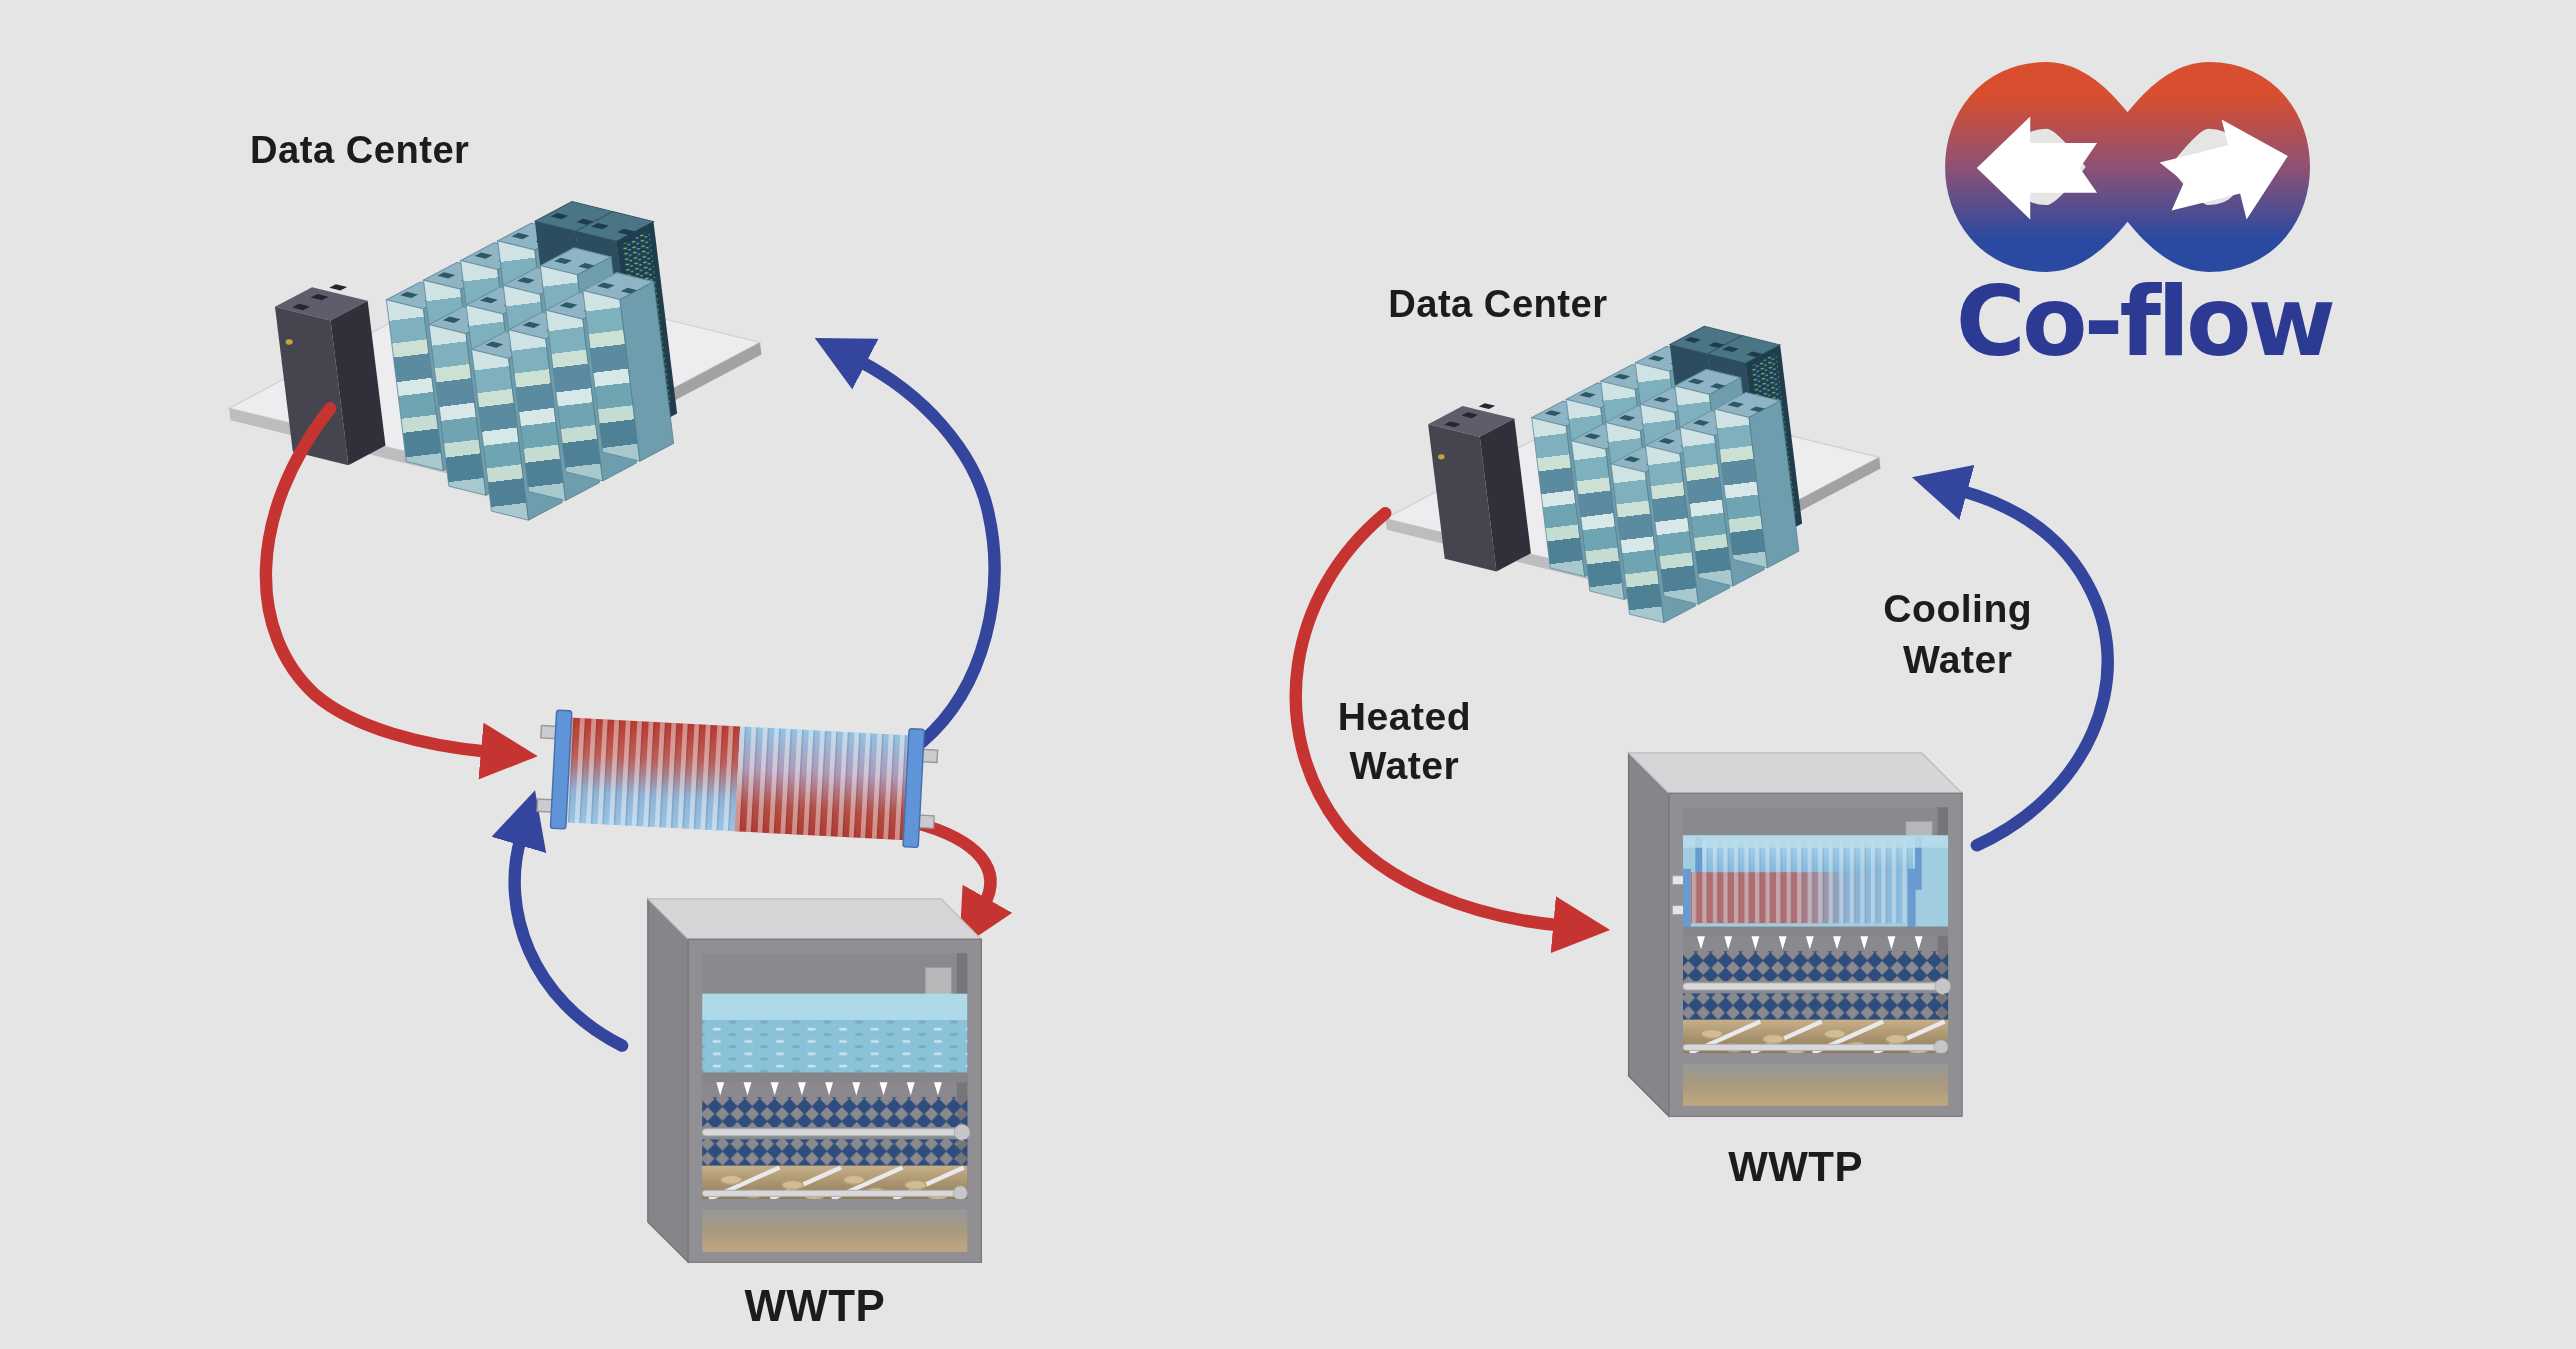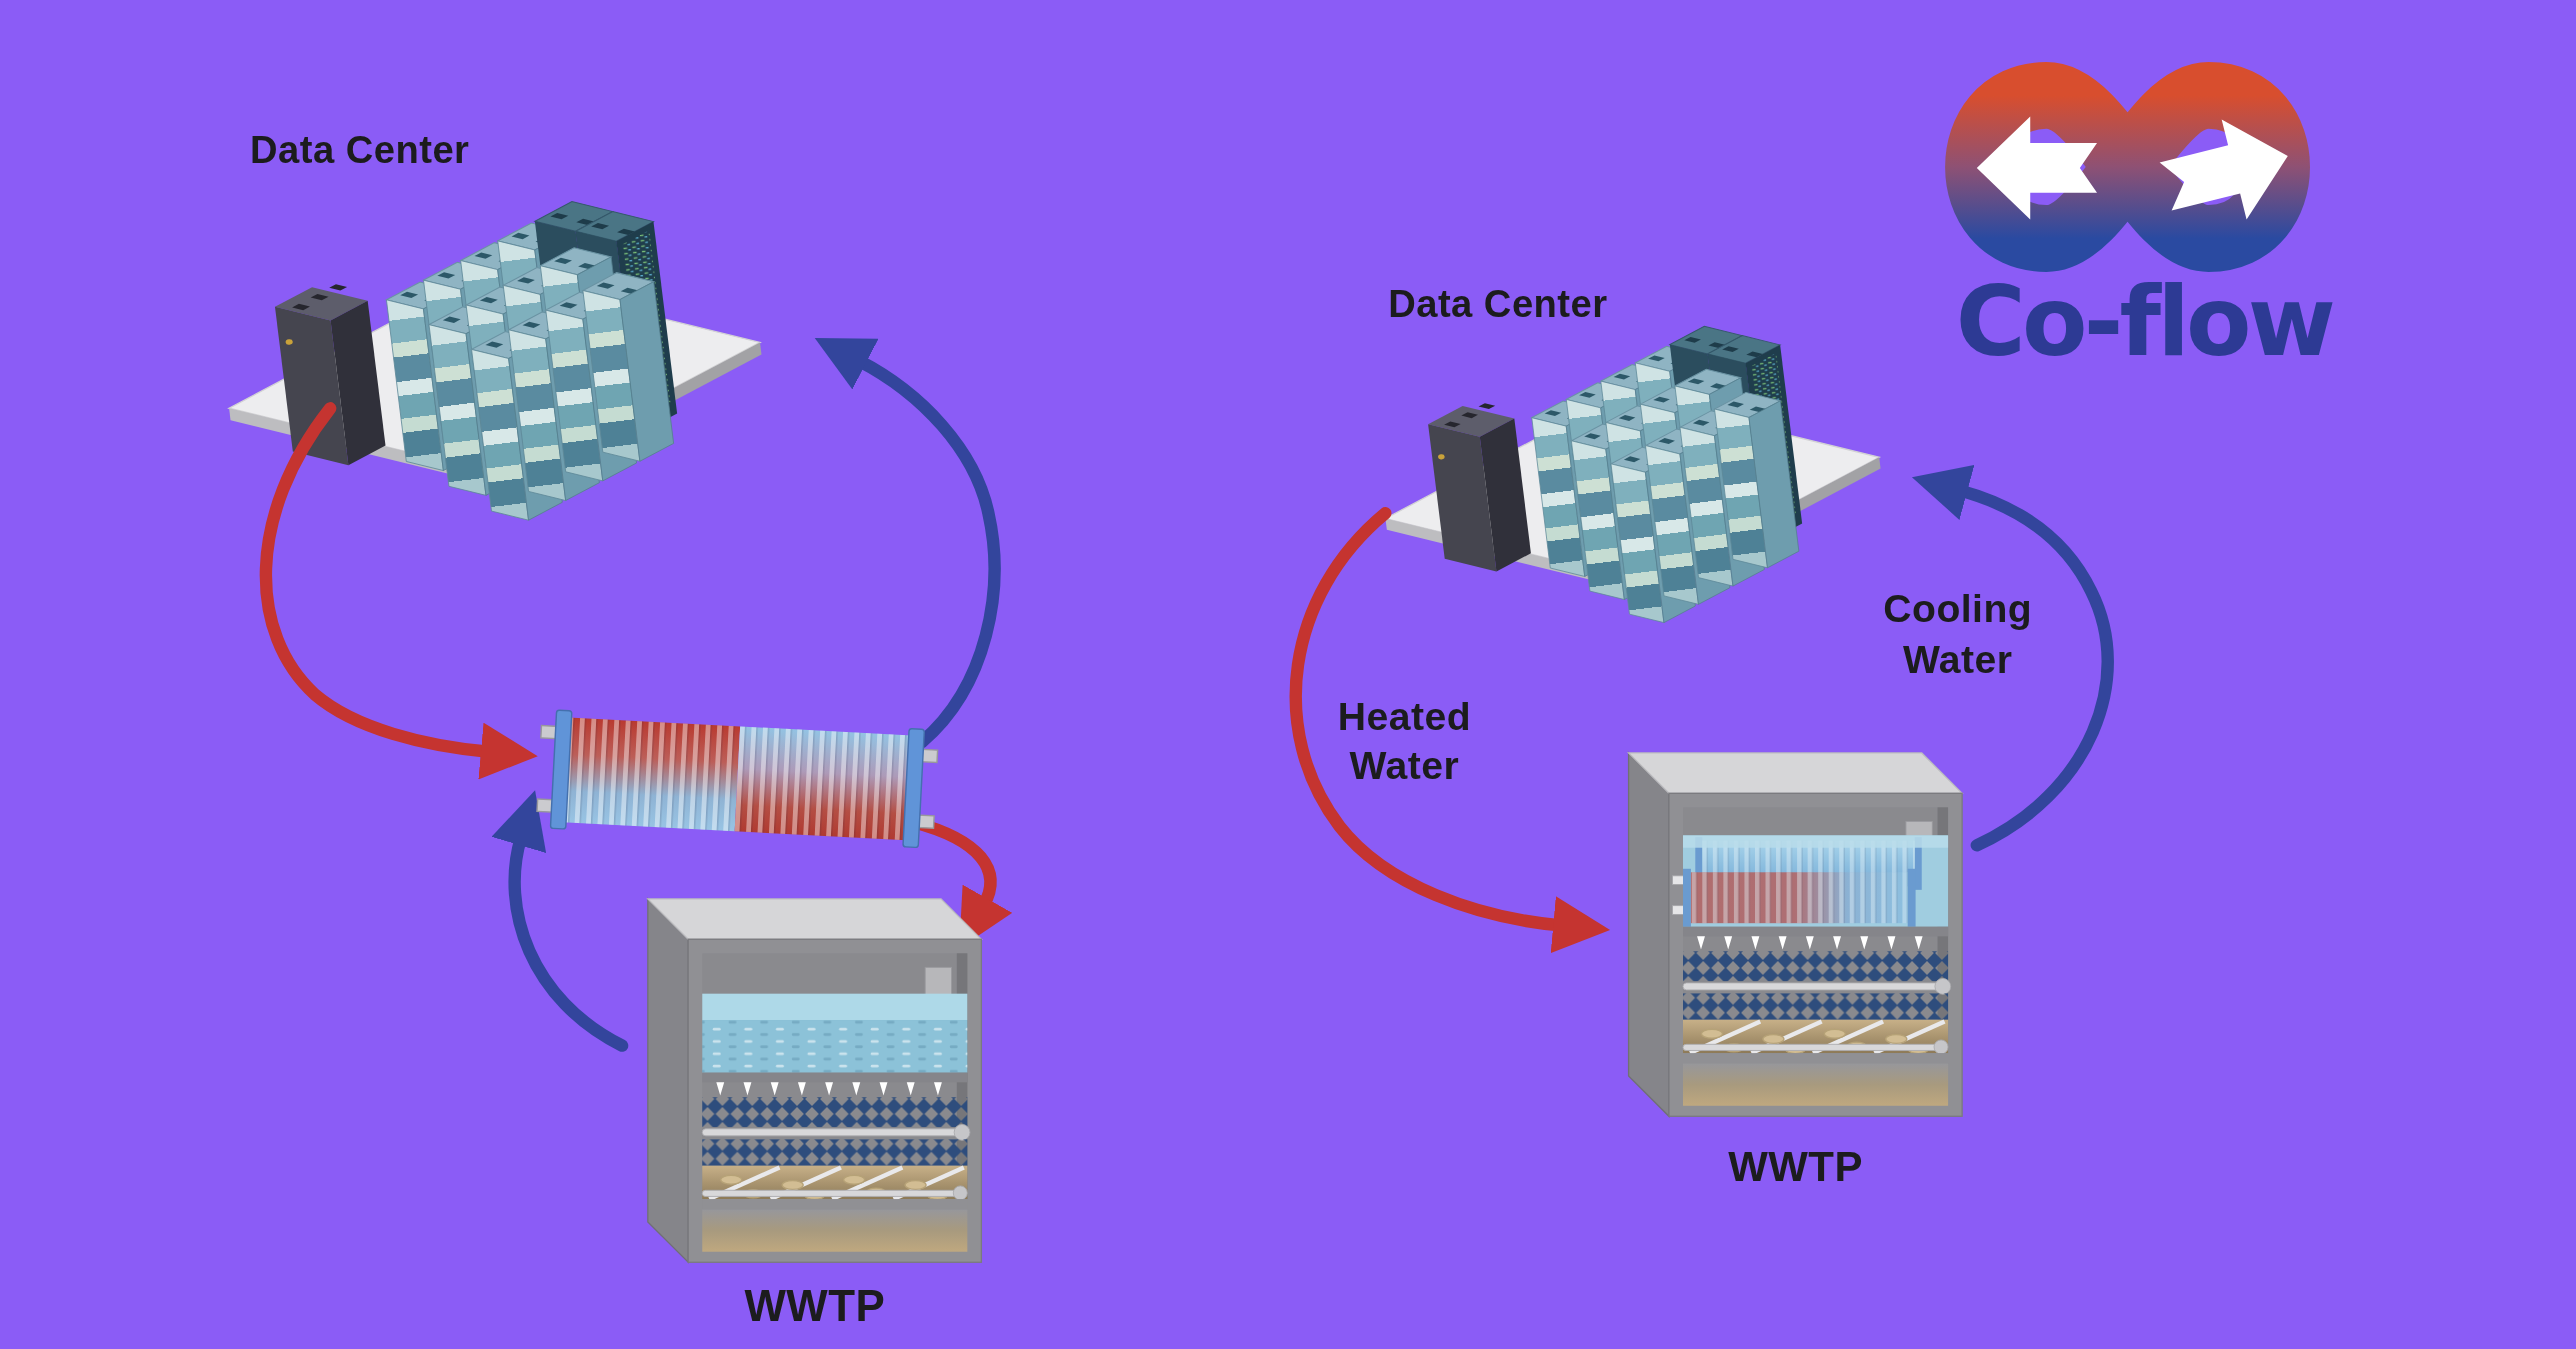--- a/index.html
+++ b/index.html
@@ -1,16 +1,16 @@
 <!DOCTYPE html>
 <html style="--arrow-red: #c53430; --arrow-blue: #33459c; --ink: #1c1c1e; --logo-text: #2d3a94; --logo-gradient-top: #d84e2e; --logo-gradient-mid: #8e5174; --logo-gradient-bottom: #2a4aa1;"><head>
 <meta charset="utf-8">
 <style>
   html,body{margin:0;padding:0;background:#fff;}
-  .stage{position:relative;width:2576px;height:1349px;background:#8b5cf6;overflow:hidden;}
+  .stage{position:relative;width:2576px;height:1349px;background:#e5e5e5;overflow:hidden;}
   svg{display:block;}
   .lbl{font-family:"Liberation Sans",sans-serif;font-weight:600;fill:var(--ink,#1c1c1e);letter-spacing:0.5px;}
   .flow{fill:none;stroke-width:13;stroke-linecap:round;}
   .flow-red{stroke:var(--arrow-red,#c53430);}
   .flow-blue{stroke:var(--arrow-blue,#33459c);}
   .mk-red{fill:var(--arrow-red,#c53430);}
   .mk-blue{fill:var(--arrow-blue,#33459c);}
   .logo-word{font-family:"DejaVu Sans",sans-serif;font-weight:bold;fill:var(--logo-text,#2d3a94);letter-spacing:-4px;}
 </style>
 </head>

